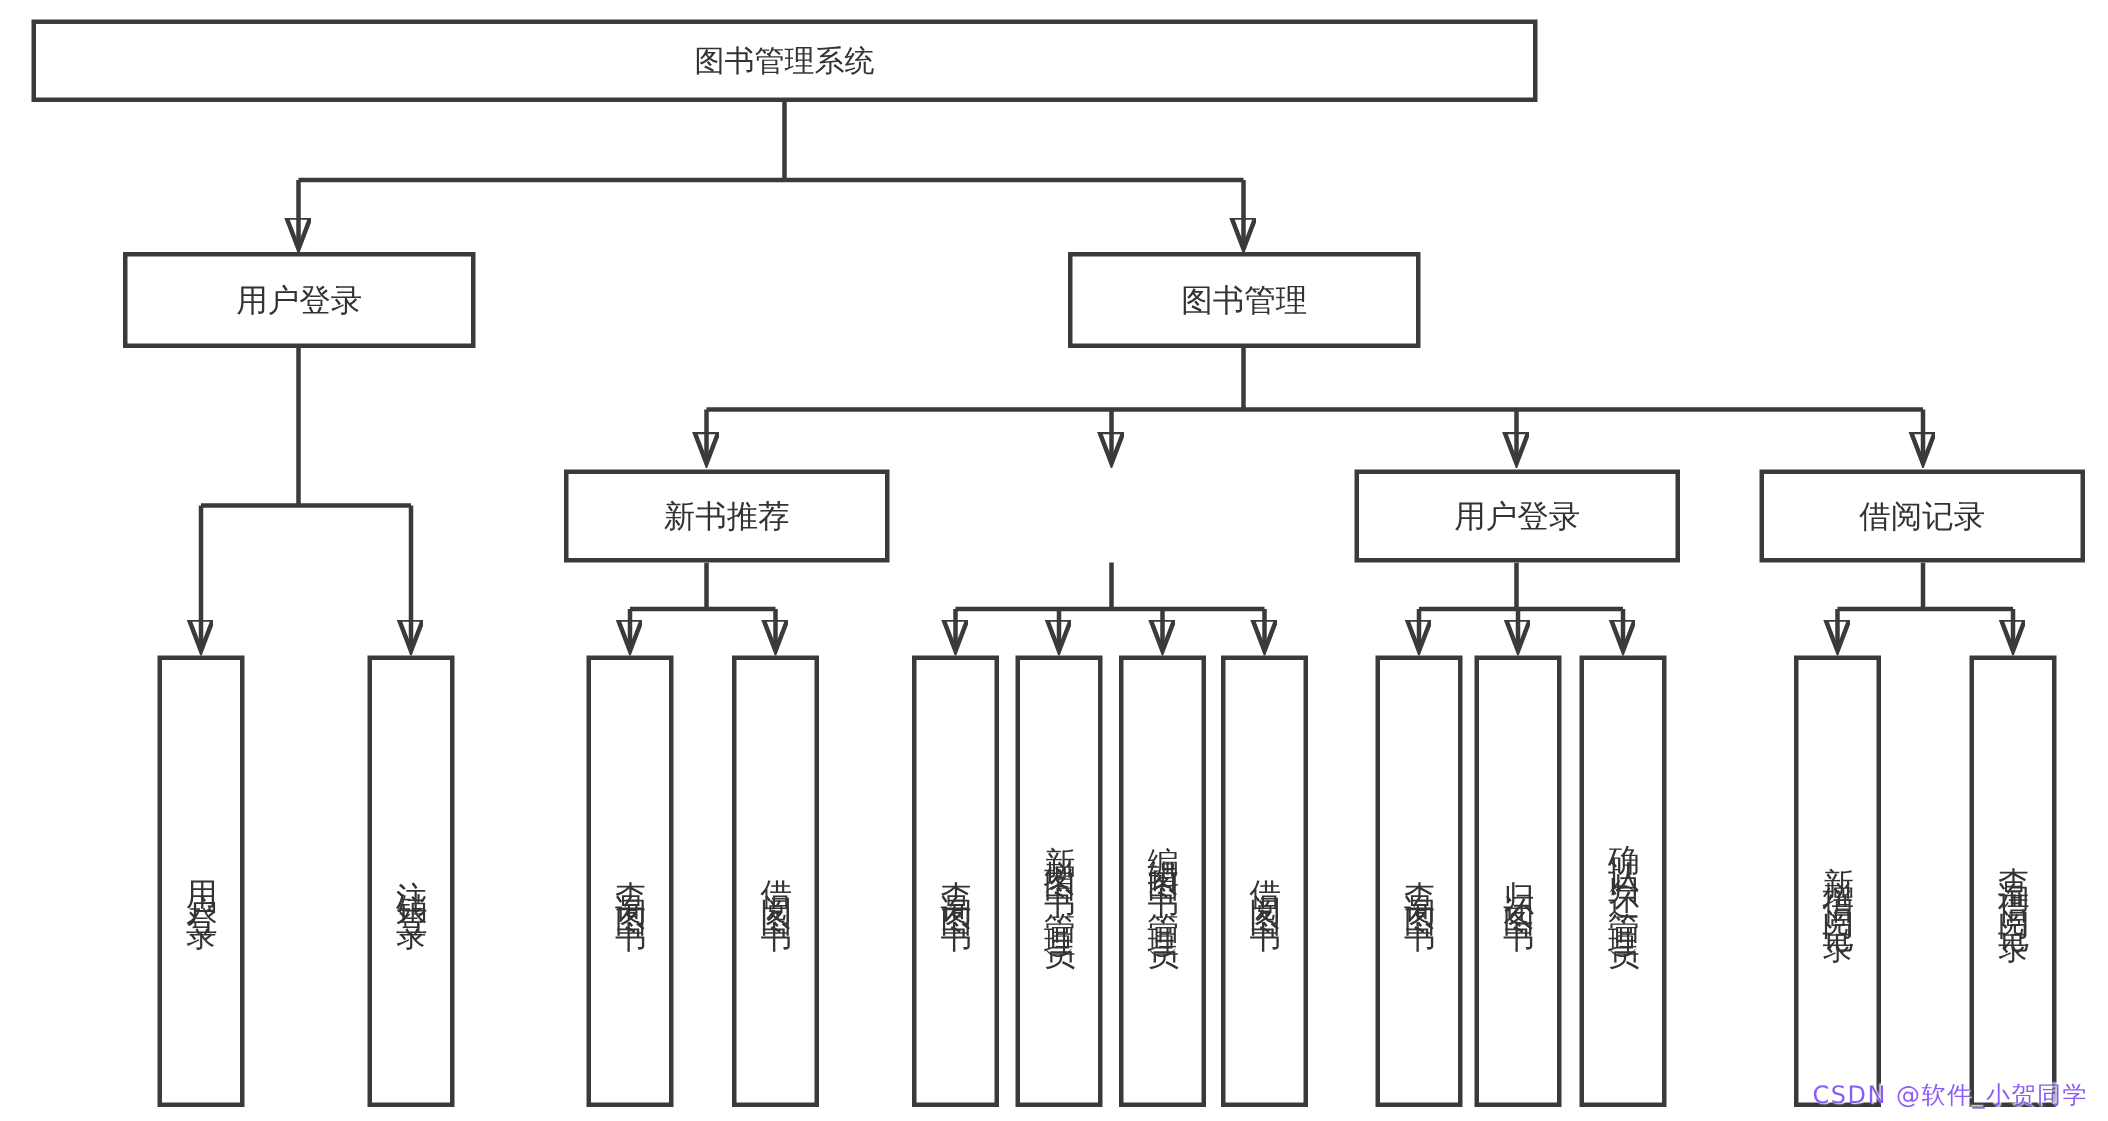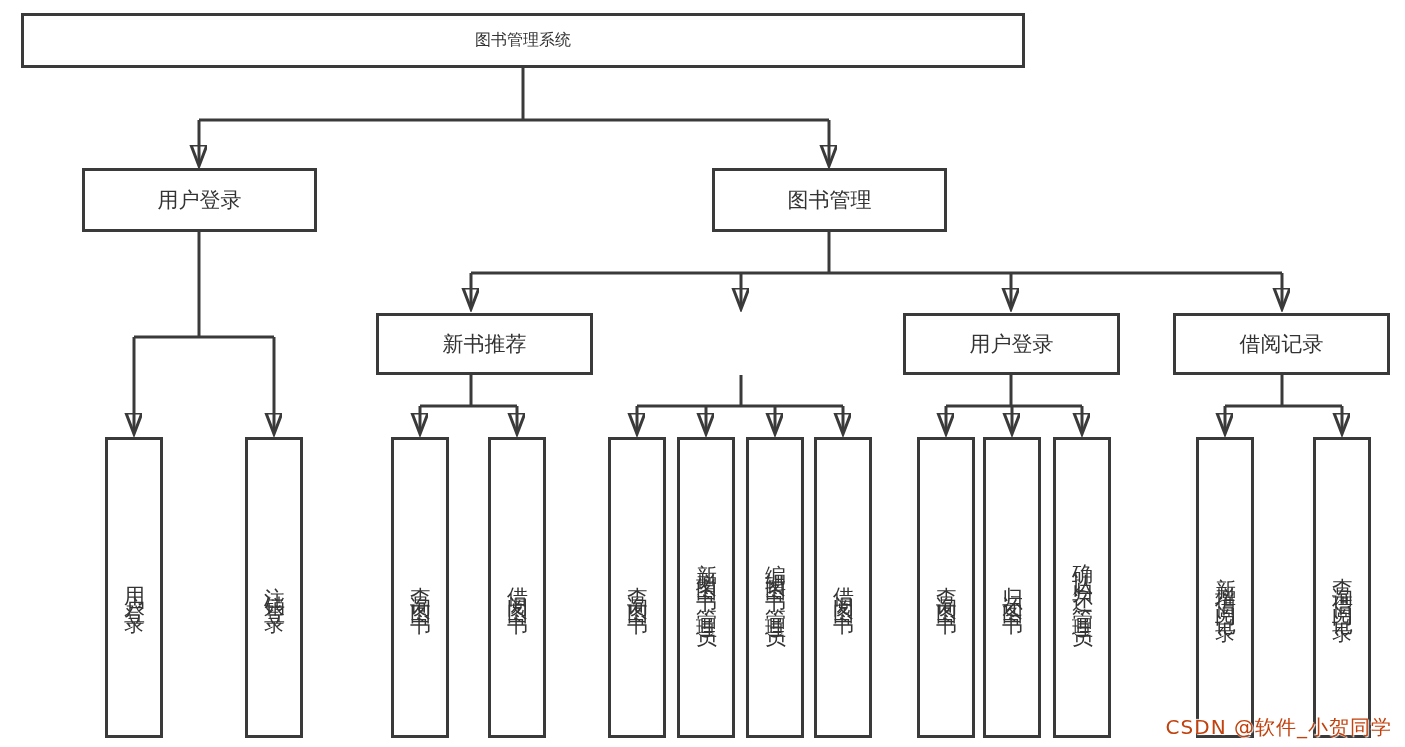--- a/index.html
+++ b/index.html
@@ -32,38 +32,38 @@
     position: absolute;
     box-sizing: border-box;
     border: 3px solid #3a3a3a;
     background: #ffffff;
     display: flex;
     align-items: center;
     justify-content: center;
     text-align: center;
     color: #333333;
   }
-  .node.root  { font-size: 16px; }
+  .node.root  { font-size: 20px; }
   .node.lvl   { font-size: 21px; }
   .node.leaf {
     width: 58px;
     top: 437px;
     height: 301px;
     font-size: 21px;
     writing-mode: vertical-rl;
     text-orientation: mixed;
     letter-spacing: 9px;
     line-height: 1;
   }
   .watermark {
     position: absolute;
     right: 13px;
     bottom: 6px;
-    font-size: 20px;
-    color: #c2410c;
+    font-size: 16px;
+    color: #8b5cf6;
     letter-spacing: 1px;
     z-index: 10;
     text-shadow: 1px 1px 1px rgba(255,255,255,0.95), -1px -1px 1px rgba(255,255,255,0.95);
     white-space: nowrap;
   }
 </style>
 </head>
 <body>
 
 <div class="canvas">

